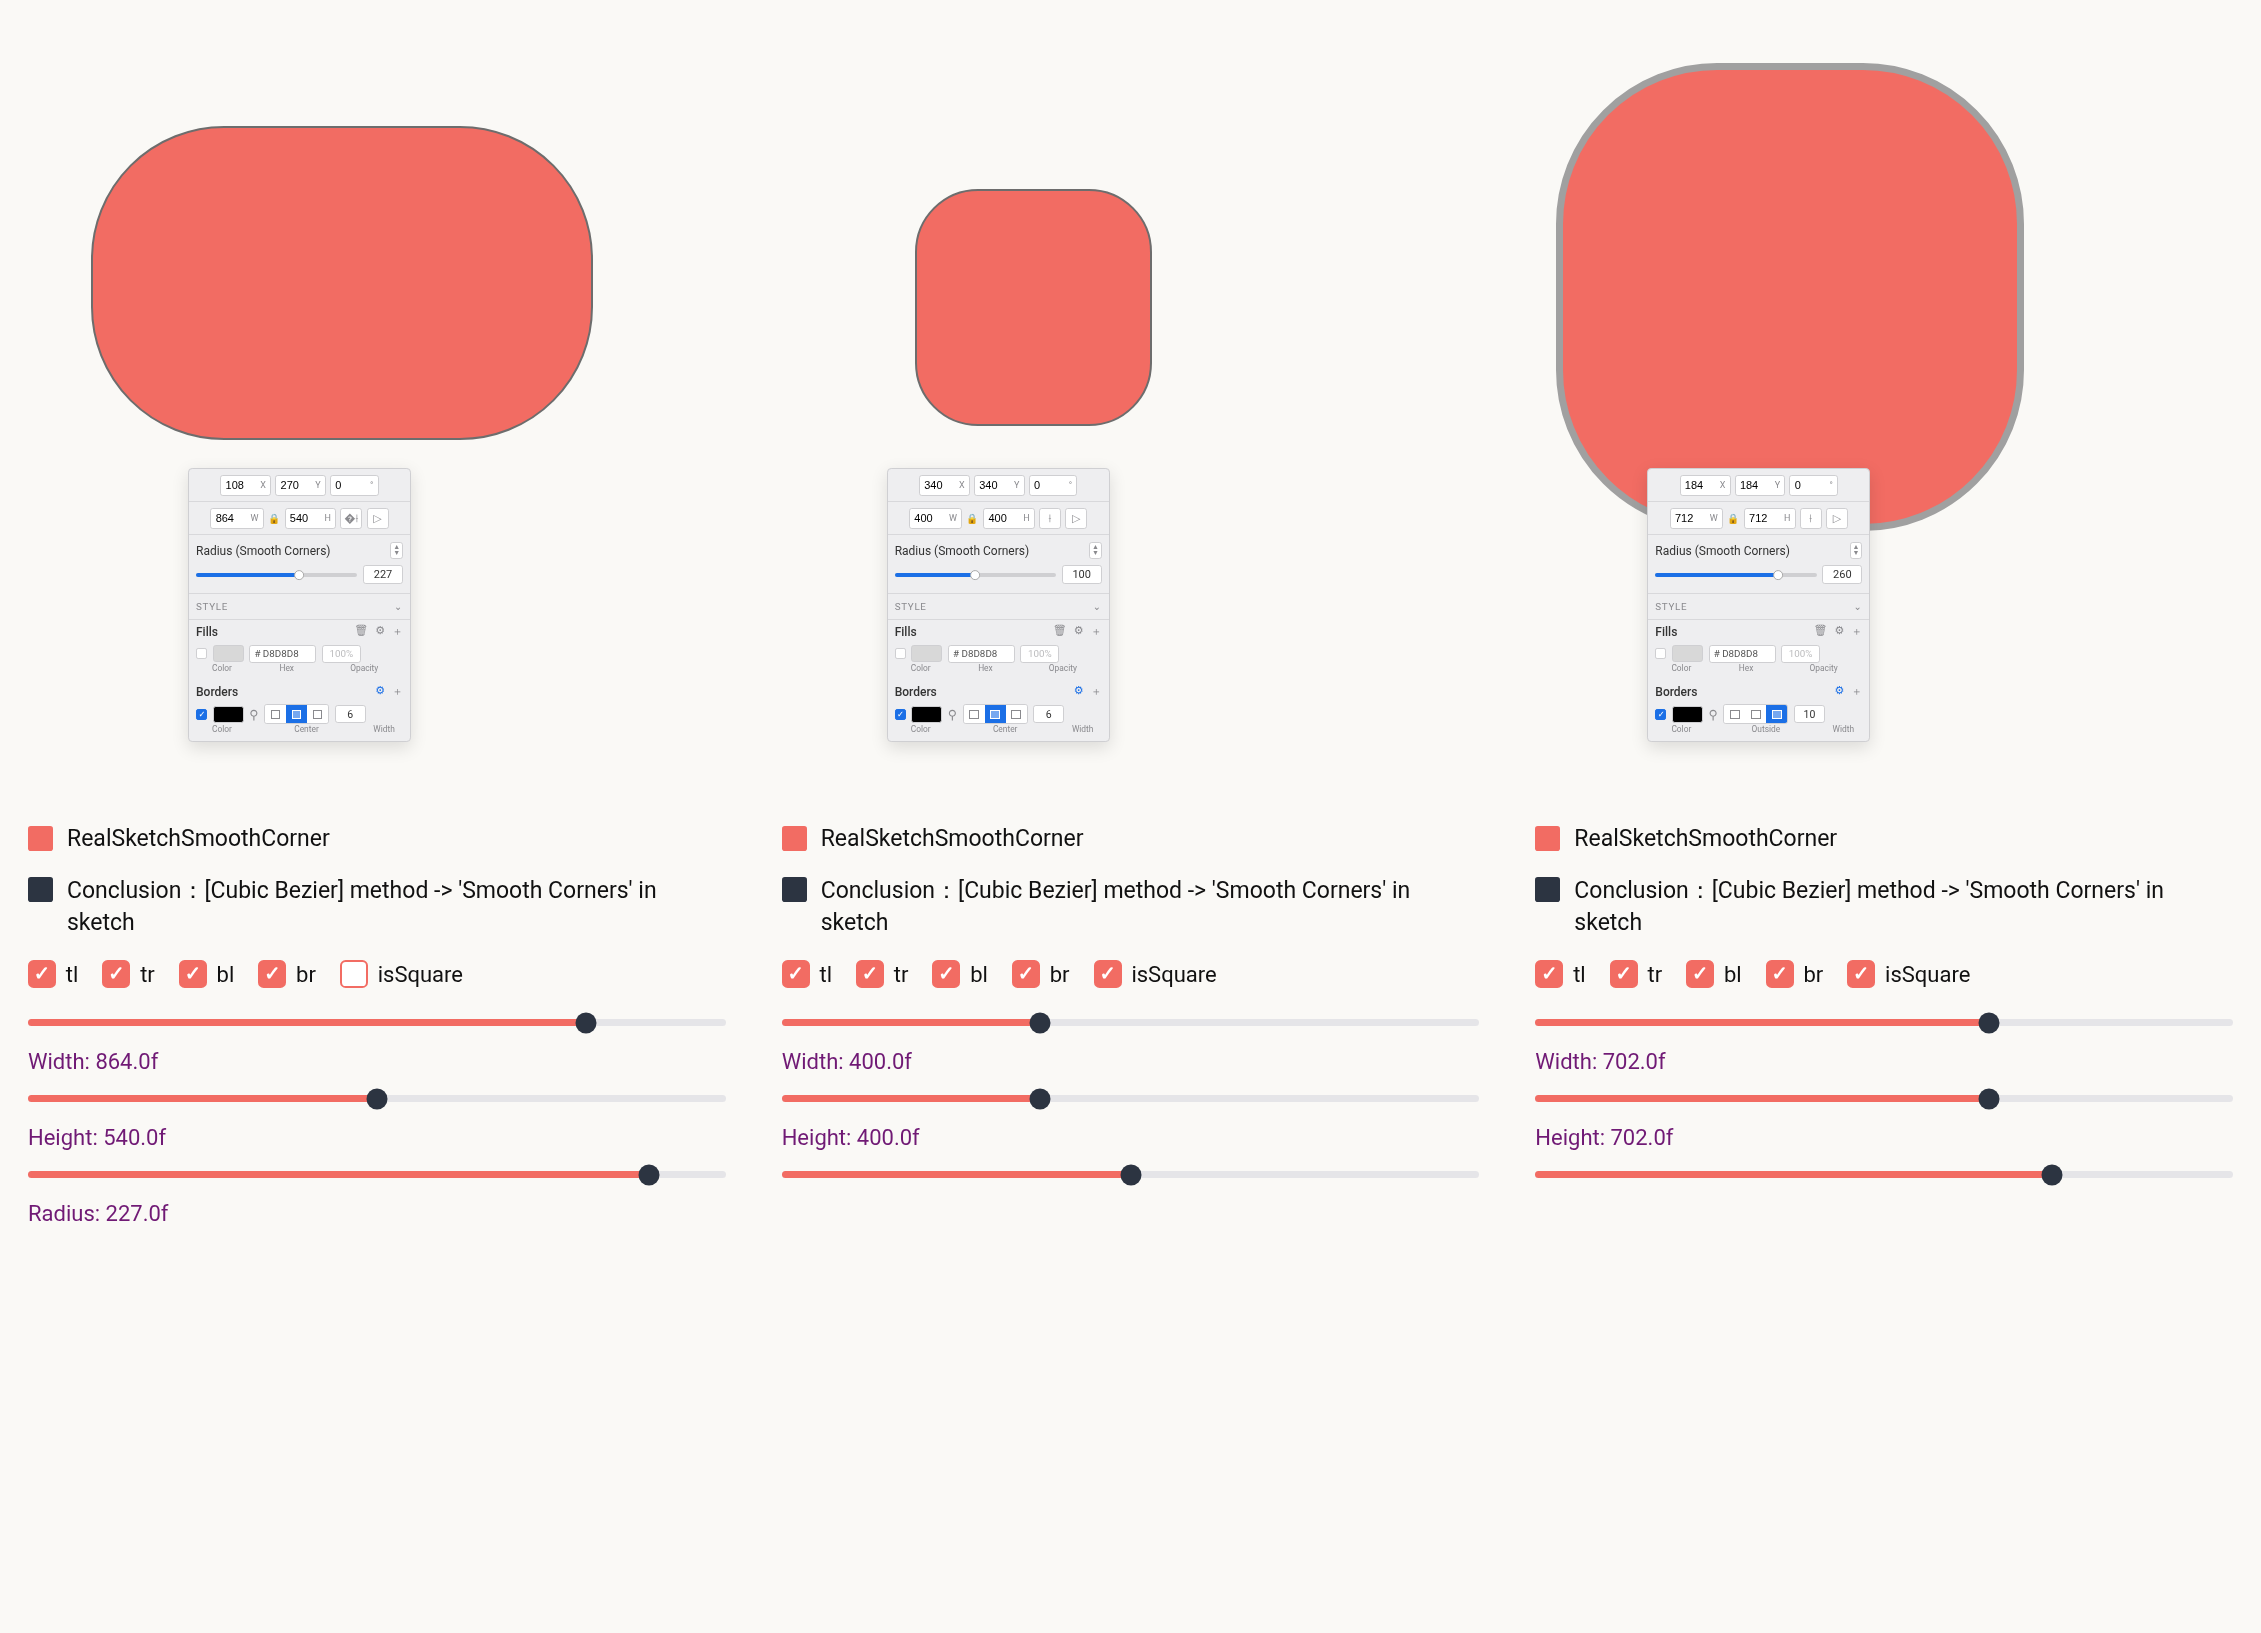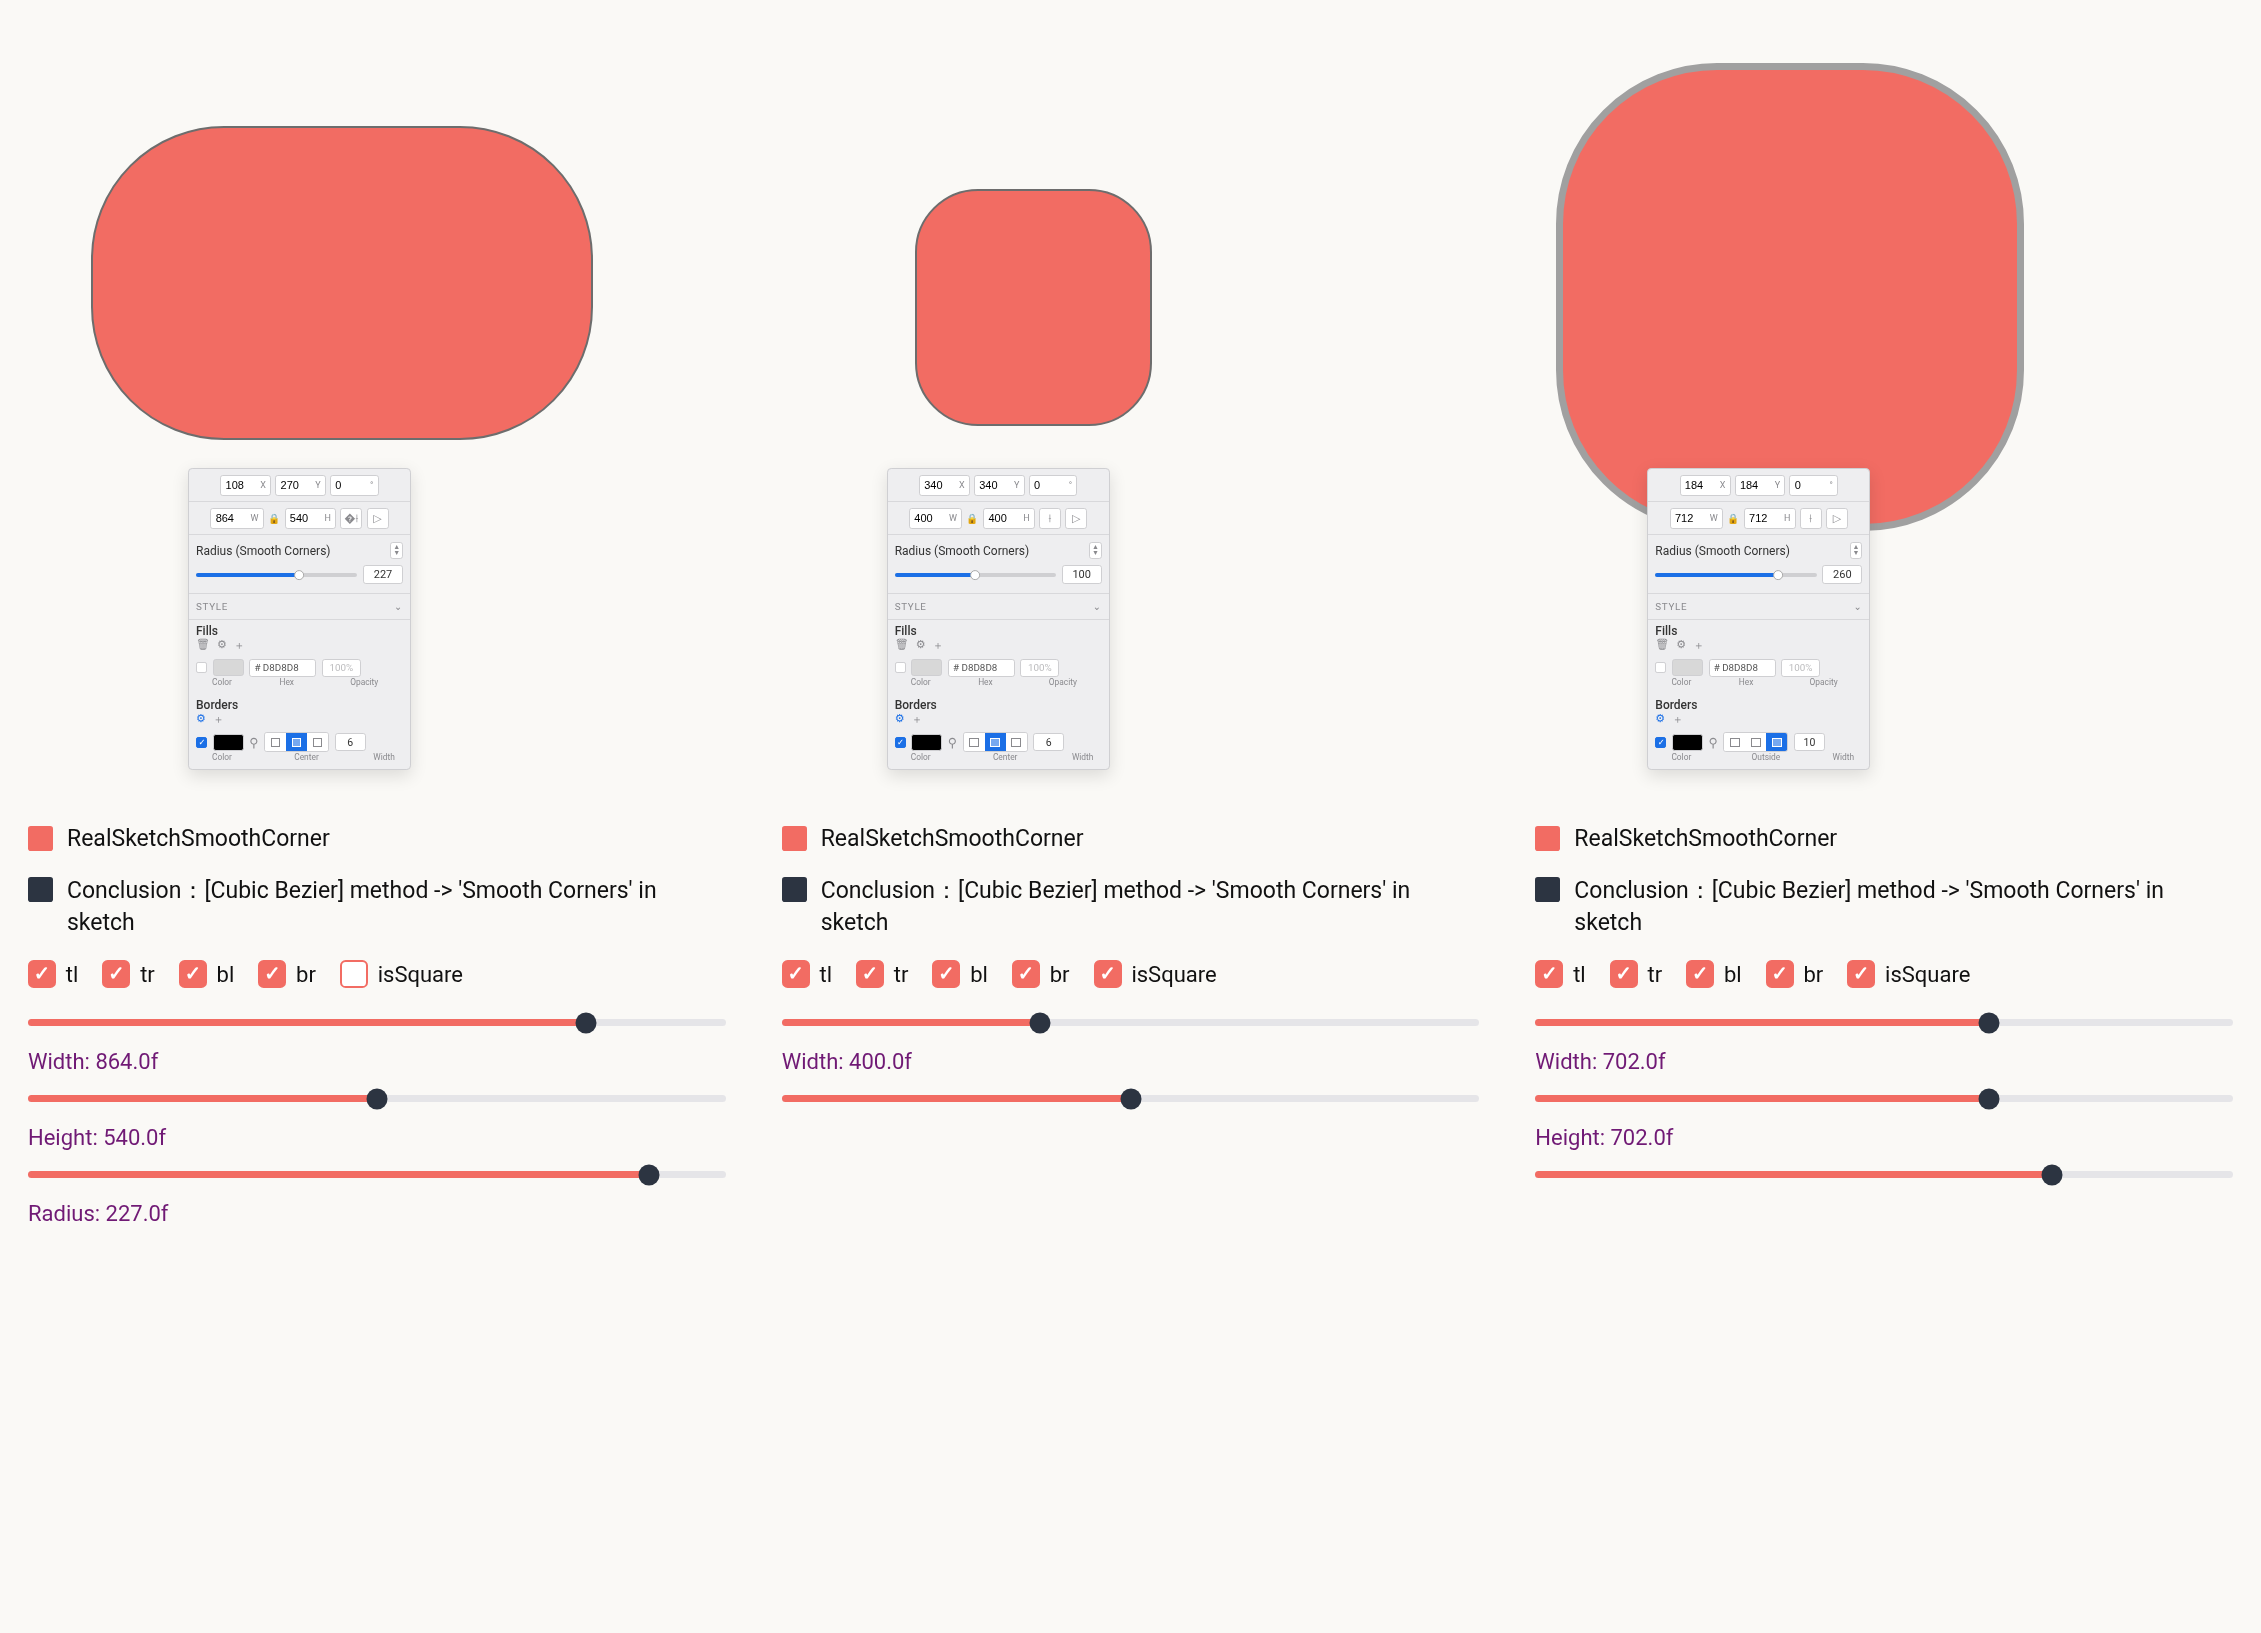--- a/index.html
+++ b/index.html
@@ -136,23 +136,22 @@
     background:#fff;border:0.7px solid #cfcfd2;border-radius:2.8px;
     width:40px;height:19.5px;display:flex;align-items:center;justify-content:center;
     font-size:11px;
   }
   .style-row{
     display:flex;justify-content:space-between;
     padding:7px 7px;font-size:9.8px;color:#8a8a8e;letter-spacing:0.7px;
     border-bottom:0.7px solid #d8d8db;
   }
   .section-head{
-    display:flex;justify-content:space-between;align-items:flex-start;
+    display:flex;justify-content:space-between;align-items:flex-end;
     padding:4.2px 7px 2.8px 7px;
-    flex-direction:column;
   }
   .section-head .title{font-size:12px;color:#333;font-weight:500;}
   .section-head .icons{display:flex;gap:7px;color:#8a8a8e;font-size:11px;}
   .fill-body{
     display:flex;align-items:center;gap:5.6px;padding:2.8px 7px 0 7px;
   }
   .fill-check{
     width:11px;height:11px;border:0.7px solid #cfcfd2;border-radius:2.1px;background:#fff;
   }
   .fill-check.on{background:#1b6fe6;border-color:#1b6fe6;position:relative;}
@@ -547,20 +546,27 @@
       </div>
       <div class="slider-block">
           <div class="track">
             <div class="fill" style="width: 37%;"></div>
             <div class="knob" style="left: 37%;"></div>
           </div>
           <div class="slider-label">Width: 400.0f</div>
         </div>
       <div class="slider-block">
           <div class="track">
+            <div class="fill" style="width: 37%;"></div>
+            <div class="knob" style="left: 37%;"></div>
+          </div>
+          <div class="slider-label">Height: 400.0f</div>
+        </div>
+      <div class="slider-block">
+          <div class="track">
             <div class="fill" style="width: 50%;"></div>
             <div class="knob" style="left: 50%;"></div>
           </div>
         </div>
     </div>
   </div>
 
   <div class="col">
     <div class="canvas-area">
       <div class="shape s3 big-border"></div>

